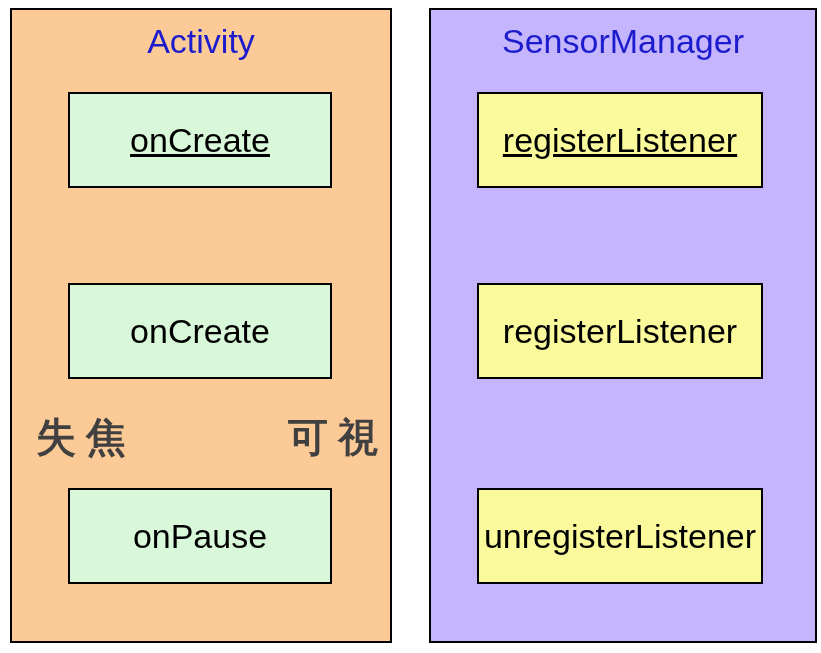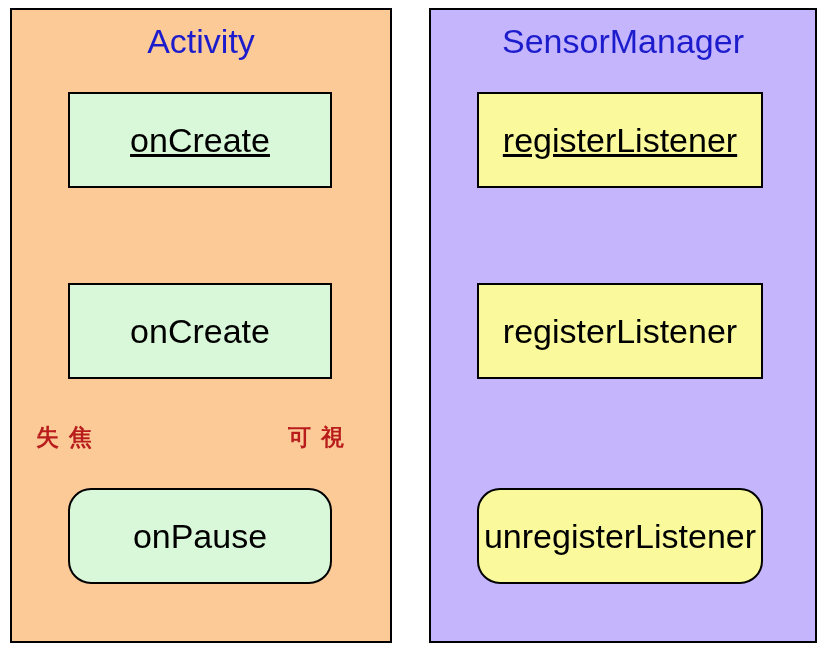--- a/index.html
+++ b/index.html
@@ -59,29 +59,29 @@
     left: 56px;
     background: #D9F8D9;
   }
   .panel-right .method-box {
     left: 46px;
     width: 286px;
     background: #FAFA9C;
   }
   .row-1 { top: 82px; text-decoration: underline; }
   .row-2 { top: 273px; }
-  .row-3 { top: 478px; border-radius: 23px; }
+  .row-3 { top: 478px; }
   .cjk-label {
     position: absolute;
     top: 410px;
-    font-size: 23px;
+    font-size: 40px;
     line-height: 34px;
     font-weight: bold;
     letter-spacing: 10px;
-    color: #b91c1c;
+    color: #404040;
     font-family: "DejaVu Serif", "Liberation Serif", serif;
     white-space: nowrap;
   }
   .cjk-left  { left: 24px; }
   .cjk-right { left: 276px; }
 </style>
 </head>
 <body>
 
 <div class="stage">

